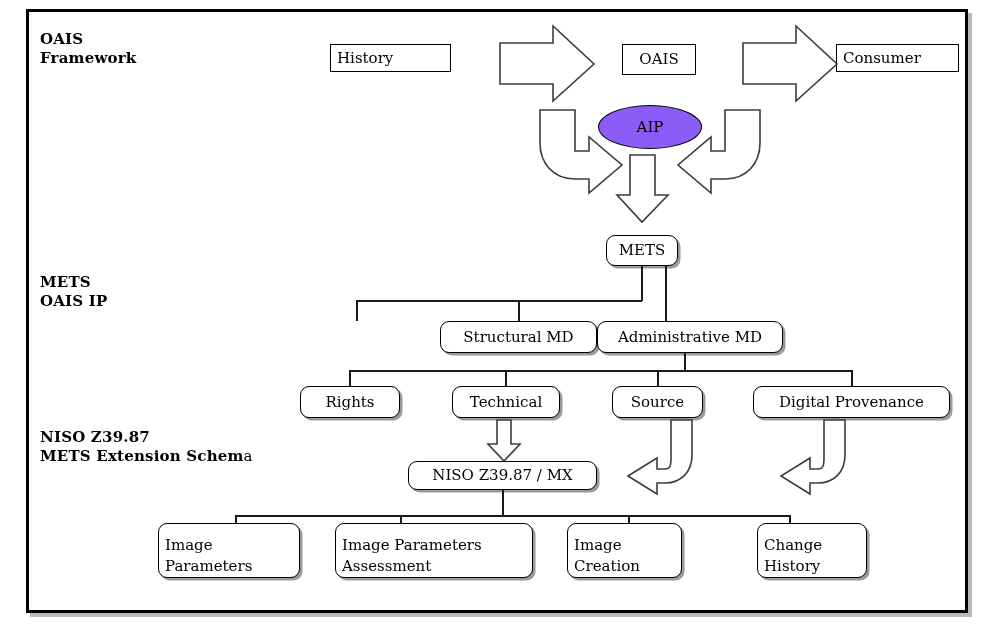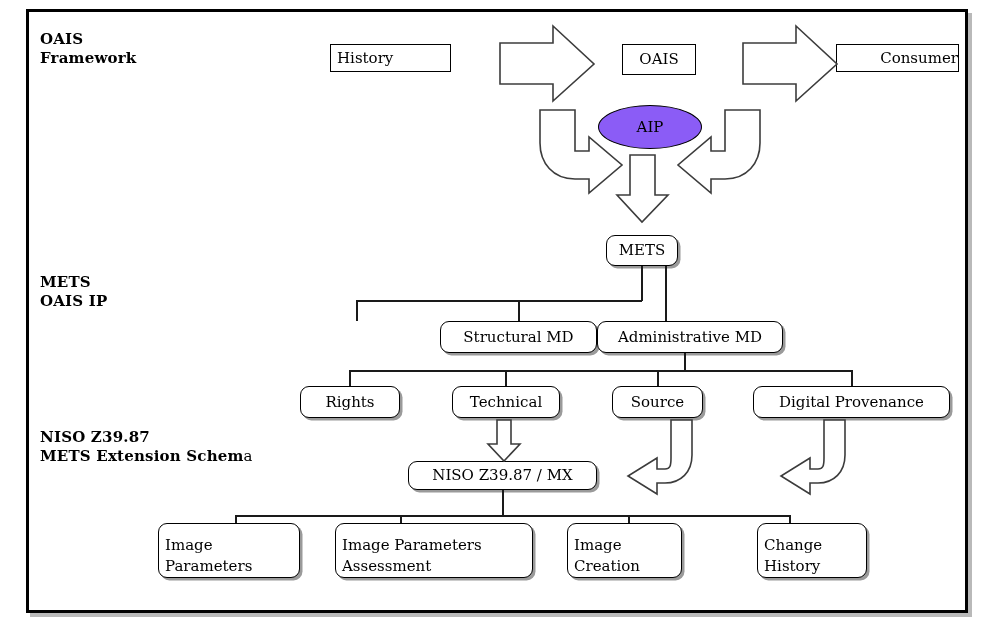--- a/index.html
+++ b/index.html
@@ -63,21 +63,21 @@
 METS Extension Schem</span><span style="font-weight:normal;">a</span></div>
 
   <div class="box sharp pad" style="left:330px;top:44px;width:121px;height:28px;">
     <span class="txt">History</span>
   </div>
 
   <div class="box sharp center" style="left:622px;top:44px;width:74px;height:31px;">
     <span class="txt">OAIS</span>
   </div>
 
-  <div class="box sharp pad" style="left:836px;top:44px;width:123px;height:28px;justify-content:flex-end;">
+  <div class="box sharp pad" style="left:836px;top:44px;width:123px;height:28px;">
     <span class="txt">Consumer</span>
   </div>
 
   <div class="ellipse" style="left:598px;top:105px;width:104px;height:44px;">
     <span>AIP</span>
   </div>
 
   <div class="arrow-label" style="left:505px;top:50px;">SIP</div>
   <div class="arrow-label" style="left:748px;top:50px;">DIP</div>
 

